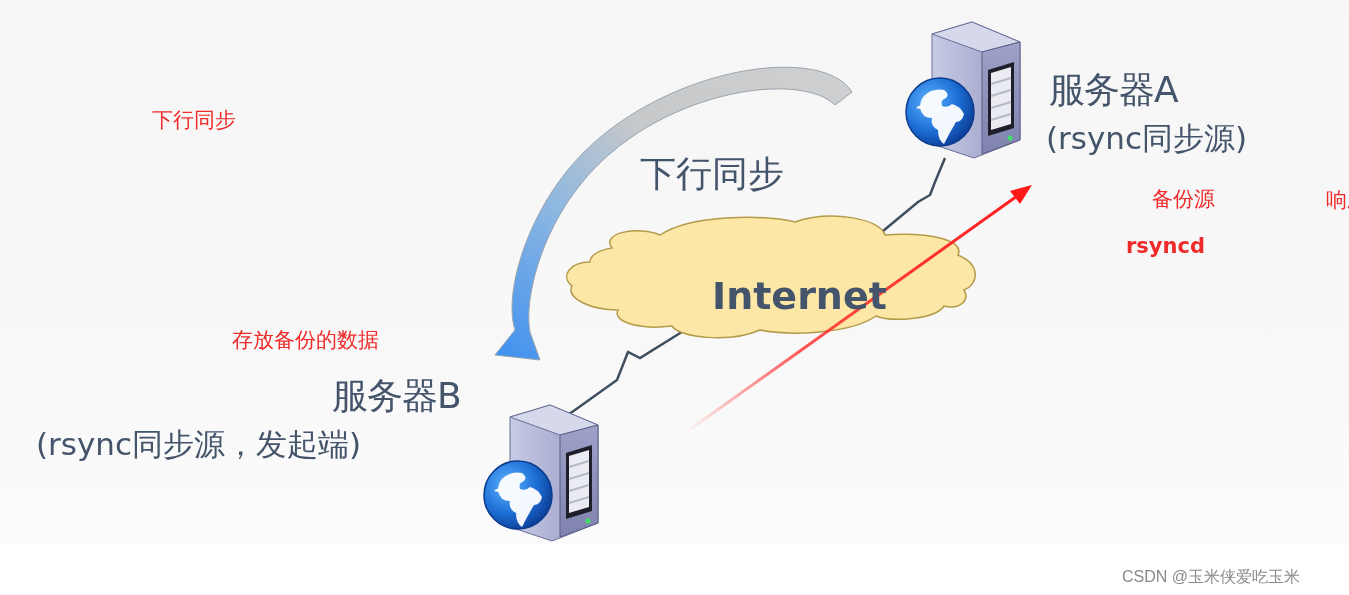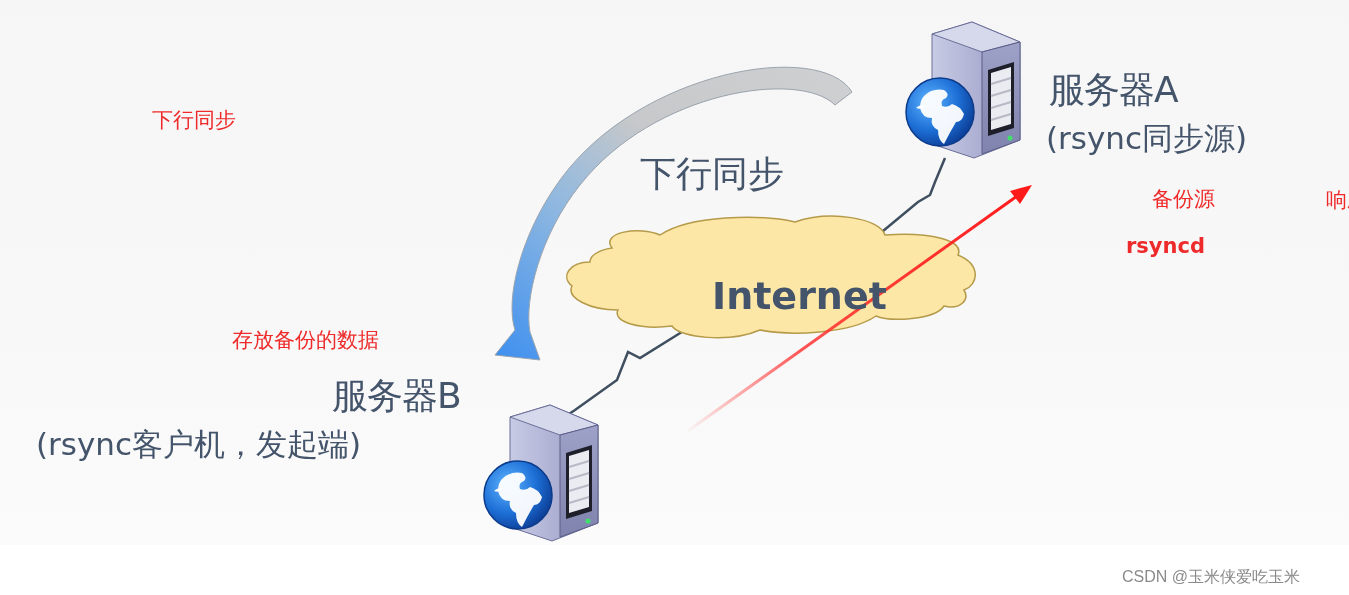--- a/index.html
+++ b/index.html
@@ -97,15 +97,15 @@
 <div class="t internet" style="left:712px; top:274px;">Internet</div>
 
 <div class="t server-title" style="left:1049px; top:66px;">服务器A</div>
 <div class="t server-sub" style="left:1046px; top:118px;">(rsync同步源)</div>
 <div class="t red note" style="left:1152px; top:185px;">备份源</div>
 <div class="t red note" style="left:1326px; top:186px;">响应端</div>
 <div class="t red note" style="left:1126px; top:234px;font-weight:bold;">rsyncd</div>
 
 <div class="t red note" style="left:184px; top:326px;margin-left:48px;">存放备份的数据</div>
 <div class="t server-title" style="left:292px; top:372px;margin-left:40px;">服务器B</div>
-<div class="t server-sub" style="left:36px; top:424px;">(rsync客户机，发起端)</div>
+<div class="t server-sub" style="left:36px; top:424px;">(rsync同步源，发起端)</div>
 
 <div class="t watermark" style="left:1122px; top:567px;">CSDN @玉米侠爱吃玉米</div>
 
 </body></html>

